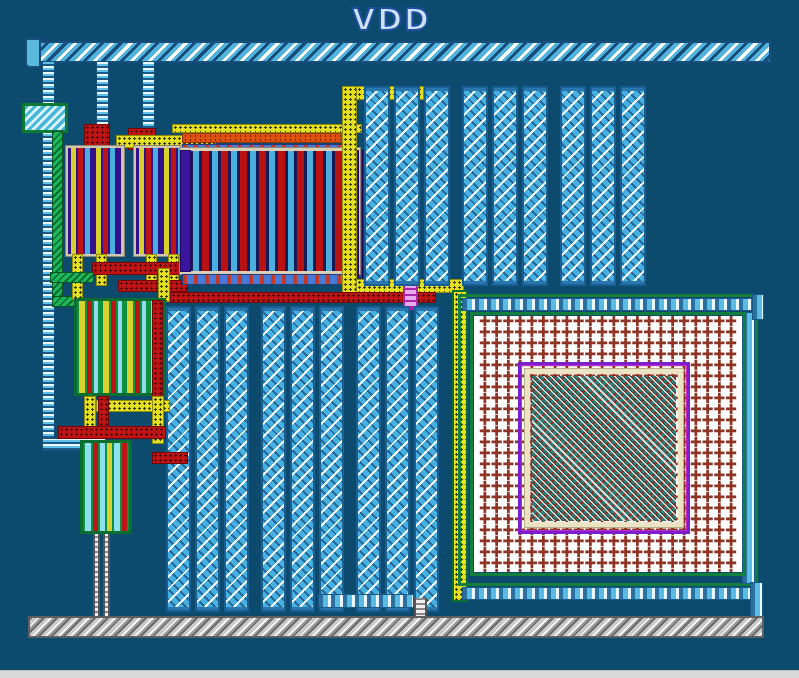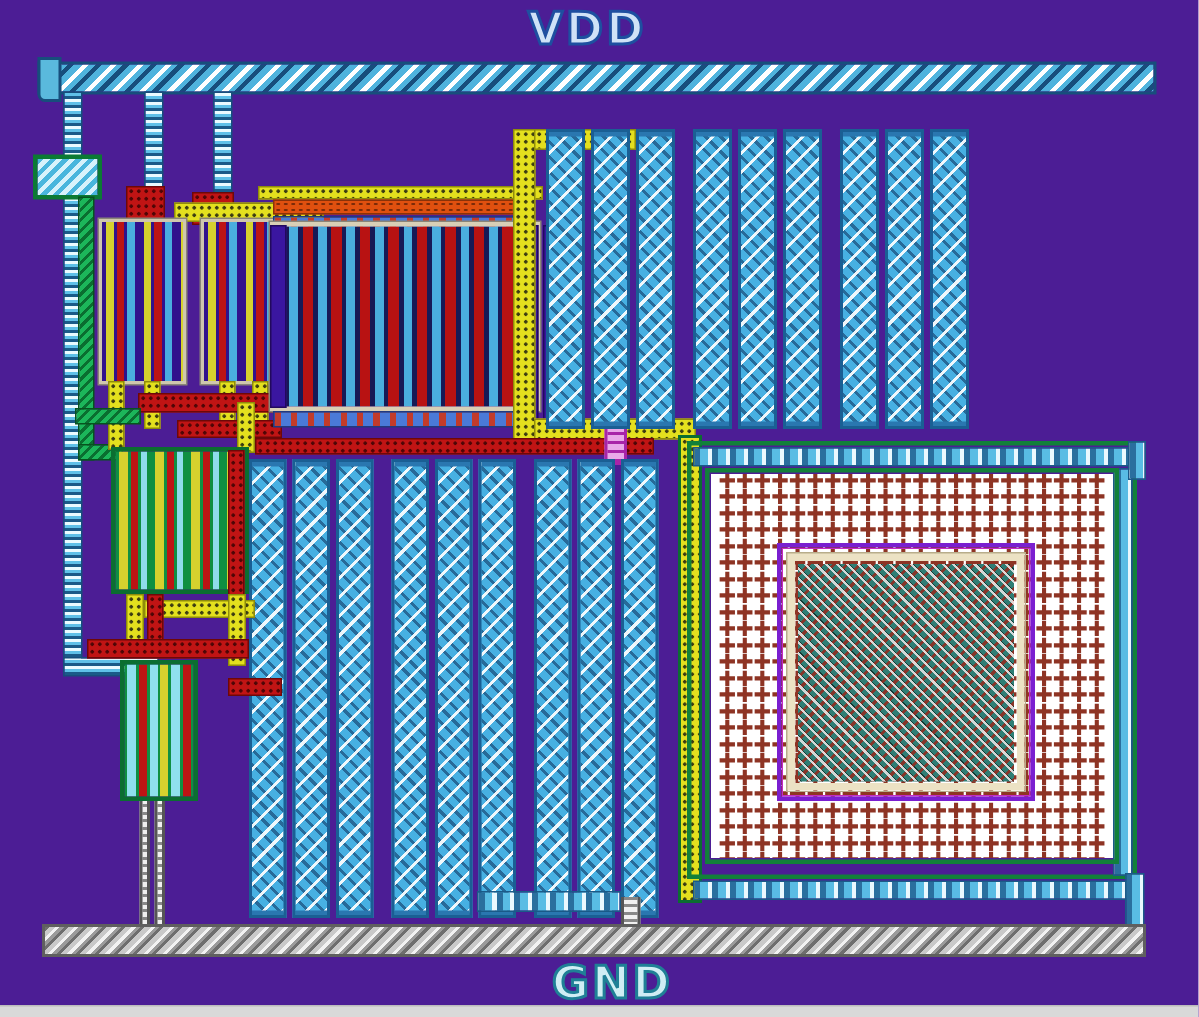--- a/index.html
+++ b/index.html
@@ -1,16 +1,16 @@
 <!DOCTYPE html>
 <html><head>
 <meta charset="utf-8">
 <style>
   html,body{margin:0;padding:0;background:#ffffff;}
-  #canvas{position:relative;width:799px;height:678px;background:#4c1d95;overflow:hidden;
+  #canvas{position:relative;width:799px;height:678px;background:#0c4a6e;overflow:hidden;
           font-family:"DejaVu Sans", sans-serif;}
   .abs{position:absolute;box-sizing:border-box;}
 
   
   .hz-cyan{background:repeating-linear-gradient(135deg,#174e7c 0 3px,#4fb3dd 3px 7px,#ffffff 7px 10px,#4fb3dd 10px 13px);border:2px solid #174e7c;}
   .vt-cyan{background:repeating-linear-gradient(0deg,#1a5a88 0 2px,#5fc0e8 2px 4px,#eafaff 4px 6px);border:1px solid #174e7c;}
   .capcyan{background:repeating-linear-gradient(90deg,#2a6f9e 0 4px,#59bce4 4px 9px,#eaf8fe 9px 12px);border:1px solid #1a5a88;}
   .red{background-color:#c01414;background-image:radial-gradient(#4e0606 1px,transparent 1.2px);background-size:5px 5px;border:1px solid #6e0808;}
   .yellow{background-color:#e4e01e;background-image:radial-gradient(#3c3c12 1px,transparent 1.3px);background-size:5px 5px;border:1px solid #8f8c0a;}
   .green{background:repeating-linear-gradient(135deg,#0a6e30 0 2px,#1cb65a 2px 5px);border:1px solid #07521f;}
@@ -153,16 +153,15 @@
   <div class="abs capcyan" style="left:742px;top:312px;width:13px;height:272px;"></div>
   <div class="abs capcyan" style="left:752px;top:294px;width:12px;height:26px;"></div>
   <div class="abs capcyan" style="left:750px;top:582px;width:13px;height:36px;"></div>
   <div class="abs gframe" style="left:470px;top:312px;width:276px;height:264px;"></div>
   <div class="abs plusfield" style="left:474px;top:316px;width:268px;height:256px;">✚✚✚✚✚✚✚✚✚✚✚✚✚✚✚✚✚✚✚✚✚✚✚✚✚✚✚✚✚✚✚✚✚✚✚✚✚✚✚✚✚✚✚✚✚✚✚✚✚✚✚✚✚✚✚✚✚✚✚✚✚✚✚✚✚✚✚✚✚✚✚✚✚✚✚✚✚✚✚✚✚✚✚✚✚✚✚✚✚✚✚✚✚✚✚✚✚✚✚✚✚✚✚✚✚✚✚✚✚✚✚✚✚✚✚✚✚✚✚✚✚✚✚✚✚✚✚✚✚✚✚✚✚✚✚✚✚✚✚✚✚✚✚✚✚✚✚✚✚✚✚✚✚✚✚✚✚✚✚✚✚✚✚✚✚✚✚✚✚✚✚✚✚✚✚✚✚✚✚✚✚✚✚✚✚✚✚✚✚✚✚✚✚✚✚✚✚✚✚✚✚✚✚✚✚✚✚✚✚✚✚✚✚✚✚✚✚✚✚✚✚✚✚✚✚✚✚✚✚✚✚✚✚✚✚✚✚✚✚✚✚✚✚✚✚✚✚✚✚✚✚✚✚✚✚✚✚✚✚✚✚✚✚✚✚✚✚✚✚✚✚✚✚✚✚✚✚✚✚✚✚✚✚✚✚✚✚✚✚✚✚✚✚✚✚✚✚✚✚✚✚✚✚✚✚✚✚✚✚✚✚✚✚✚✚✚✚✚✚✚✚✚✚✚✚✚✚✚✚✚✚✚✚✚✚✚✚✚✚✚✚✚✚✚✚✚✚✚✚✚✚✚✚✚✚✚✚✚✚✚✚✚✚✚✚✚✚✚✚✚✚✚✚✚✚✚✚✚✚✚✚✚✚✚✚✚✚✚✚✚✚✚✚✚✚✚✚✚✚✚✚✚✚✚✚✚✚✚✚✚✚✚✚✚✚✚✚✚✚✚✚✚✚✚✚✚✚✚✚✚✚✚✚✚✚✚✚✚✚✚✚✚✚✚✚✚✚✚✚✚✚✚✚✚✚✚✚✚✚✚✚✚✚✚✚✚✚✚✚✚✚✚✚✚✚✚✚✚✚✚✚✚✚✚✚✚✚✚✚✚✚✚✚✚✚✚✚✚✚✚✚✚✚✚✚✚✚✚✚✚✚✚✚✚✚✚✚✚✚✚✚✚✚✚✚✚✚✚✚✚✚✚✚✚✚✚✚✚✚✚✚✚✚✚✚✚✚✚✚✚✚✚✚✚✚✚✚✚✚✚✚✚✚✚✚✚✚✚✚✚✚✚✚✚✚✚✚✚✚✚✚✚✚✚✚✚✚✚✚✚✚✚✚✚✚✚✚✚✚✚✚✚✚✚✚✚✚✚✚✚✚✚✚✚✚✚✚✚✚✚✚✚✚✚✚✚✚✚✚✚✚✚✚✚✚✚✚✚✚✚✚✚✚✚✚✚✚✚✚✚✚✚✚✚✚✚✚✚✚✚✚✚✚✚✚✚✚✚✚✚✚✚✚✚✚✚✚✚✚✚✚✚✚✚✚✚✚✚✚✚✚✚✚✚✚✚✚✚✚✚</div>
   <div class="abs pframe" style="left:518px;top:362px;width:172px;height:172px;"></div>
   <div class="abs tframe" style="left:525px;top:369px;width:158px;height:158px;"></div>
   <div class="abs weave" style="left:532px;top:376px;width:144px;height:145px;"></div>
 
   <div class="abs grayrail" style="left:28px;top:616px;width:736px;height:22px;"></div>
-  <div class="abs netlbl gndlbl" style="left:368px;top:638px;">GND</div>
   <div class="abs strip" style="left:0px;top:670px;width:799px;height:8px;"></div>
 
 </div>
 
 </body></html>

